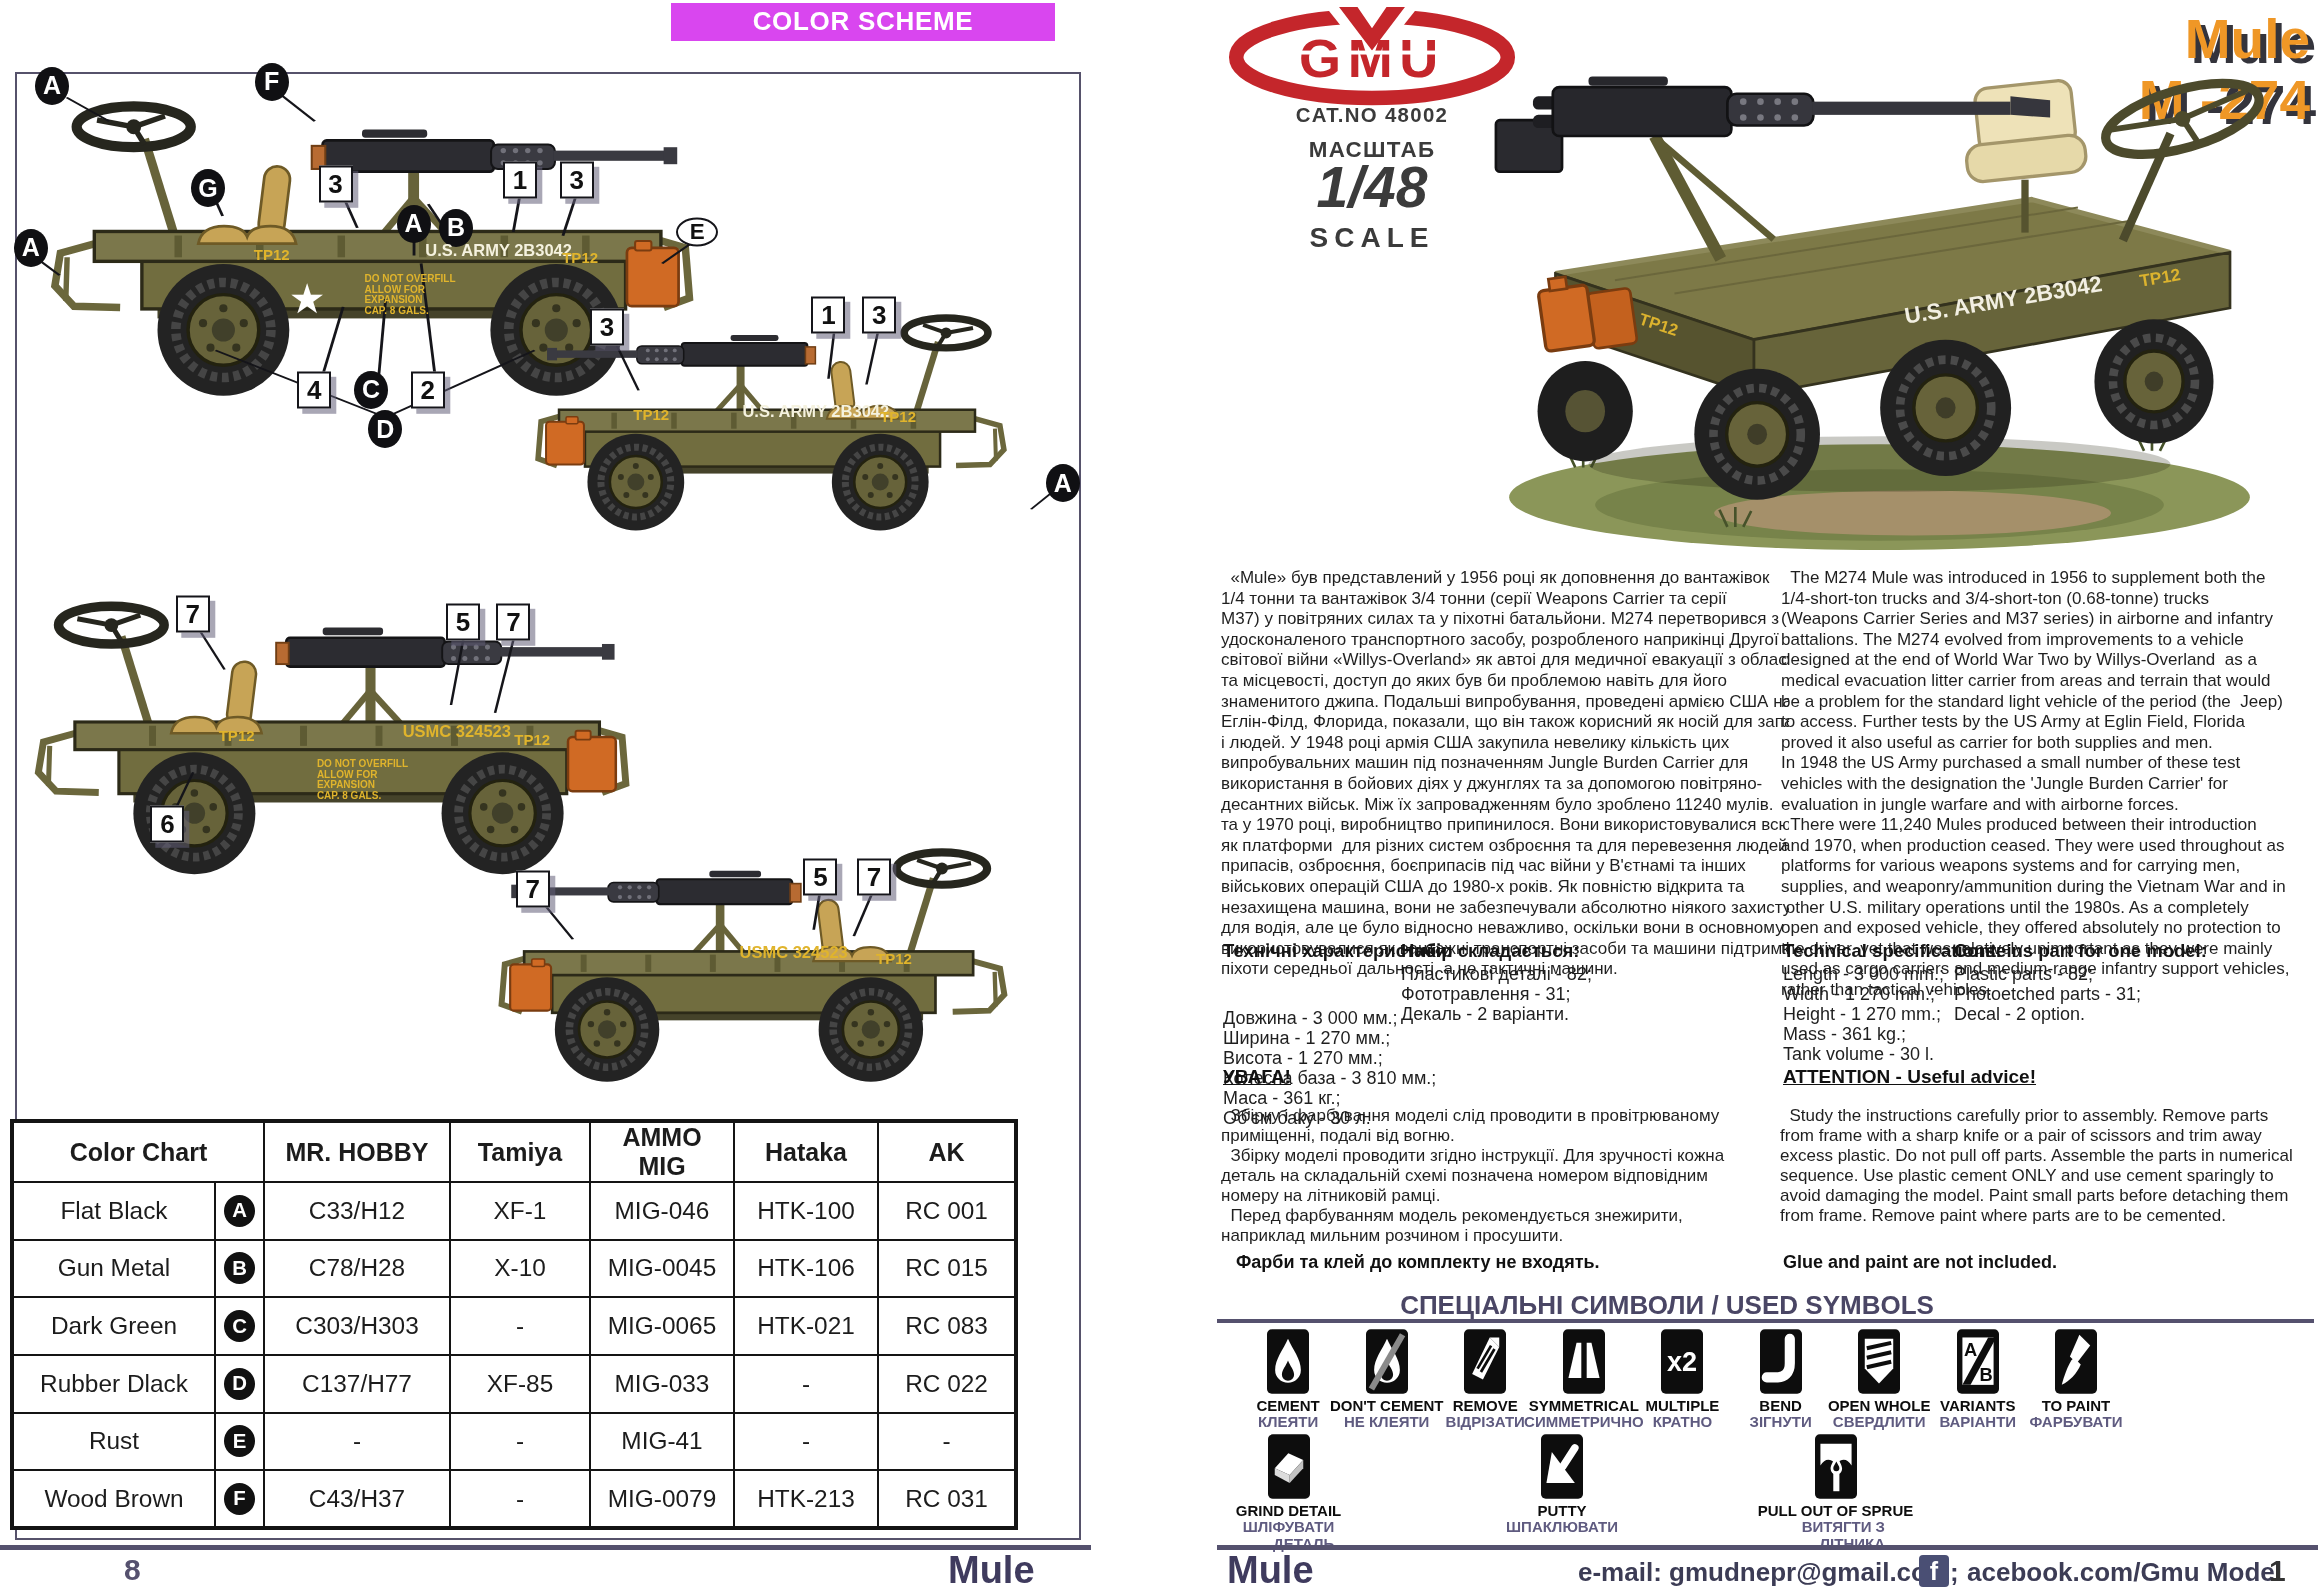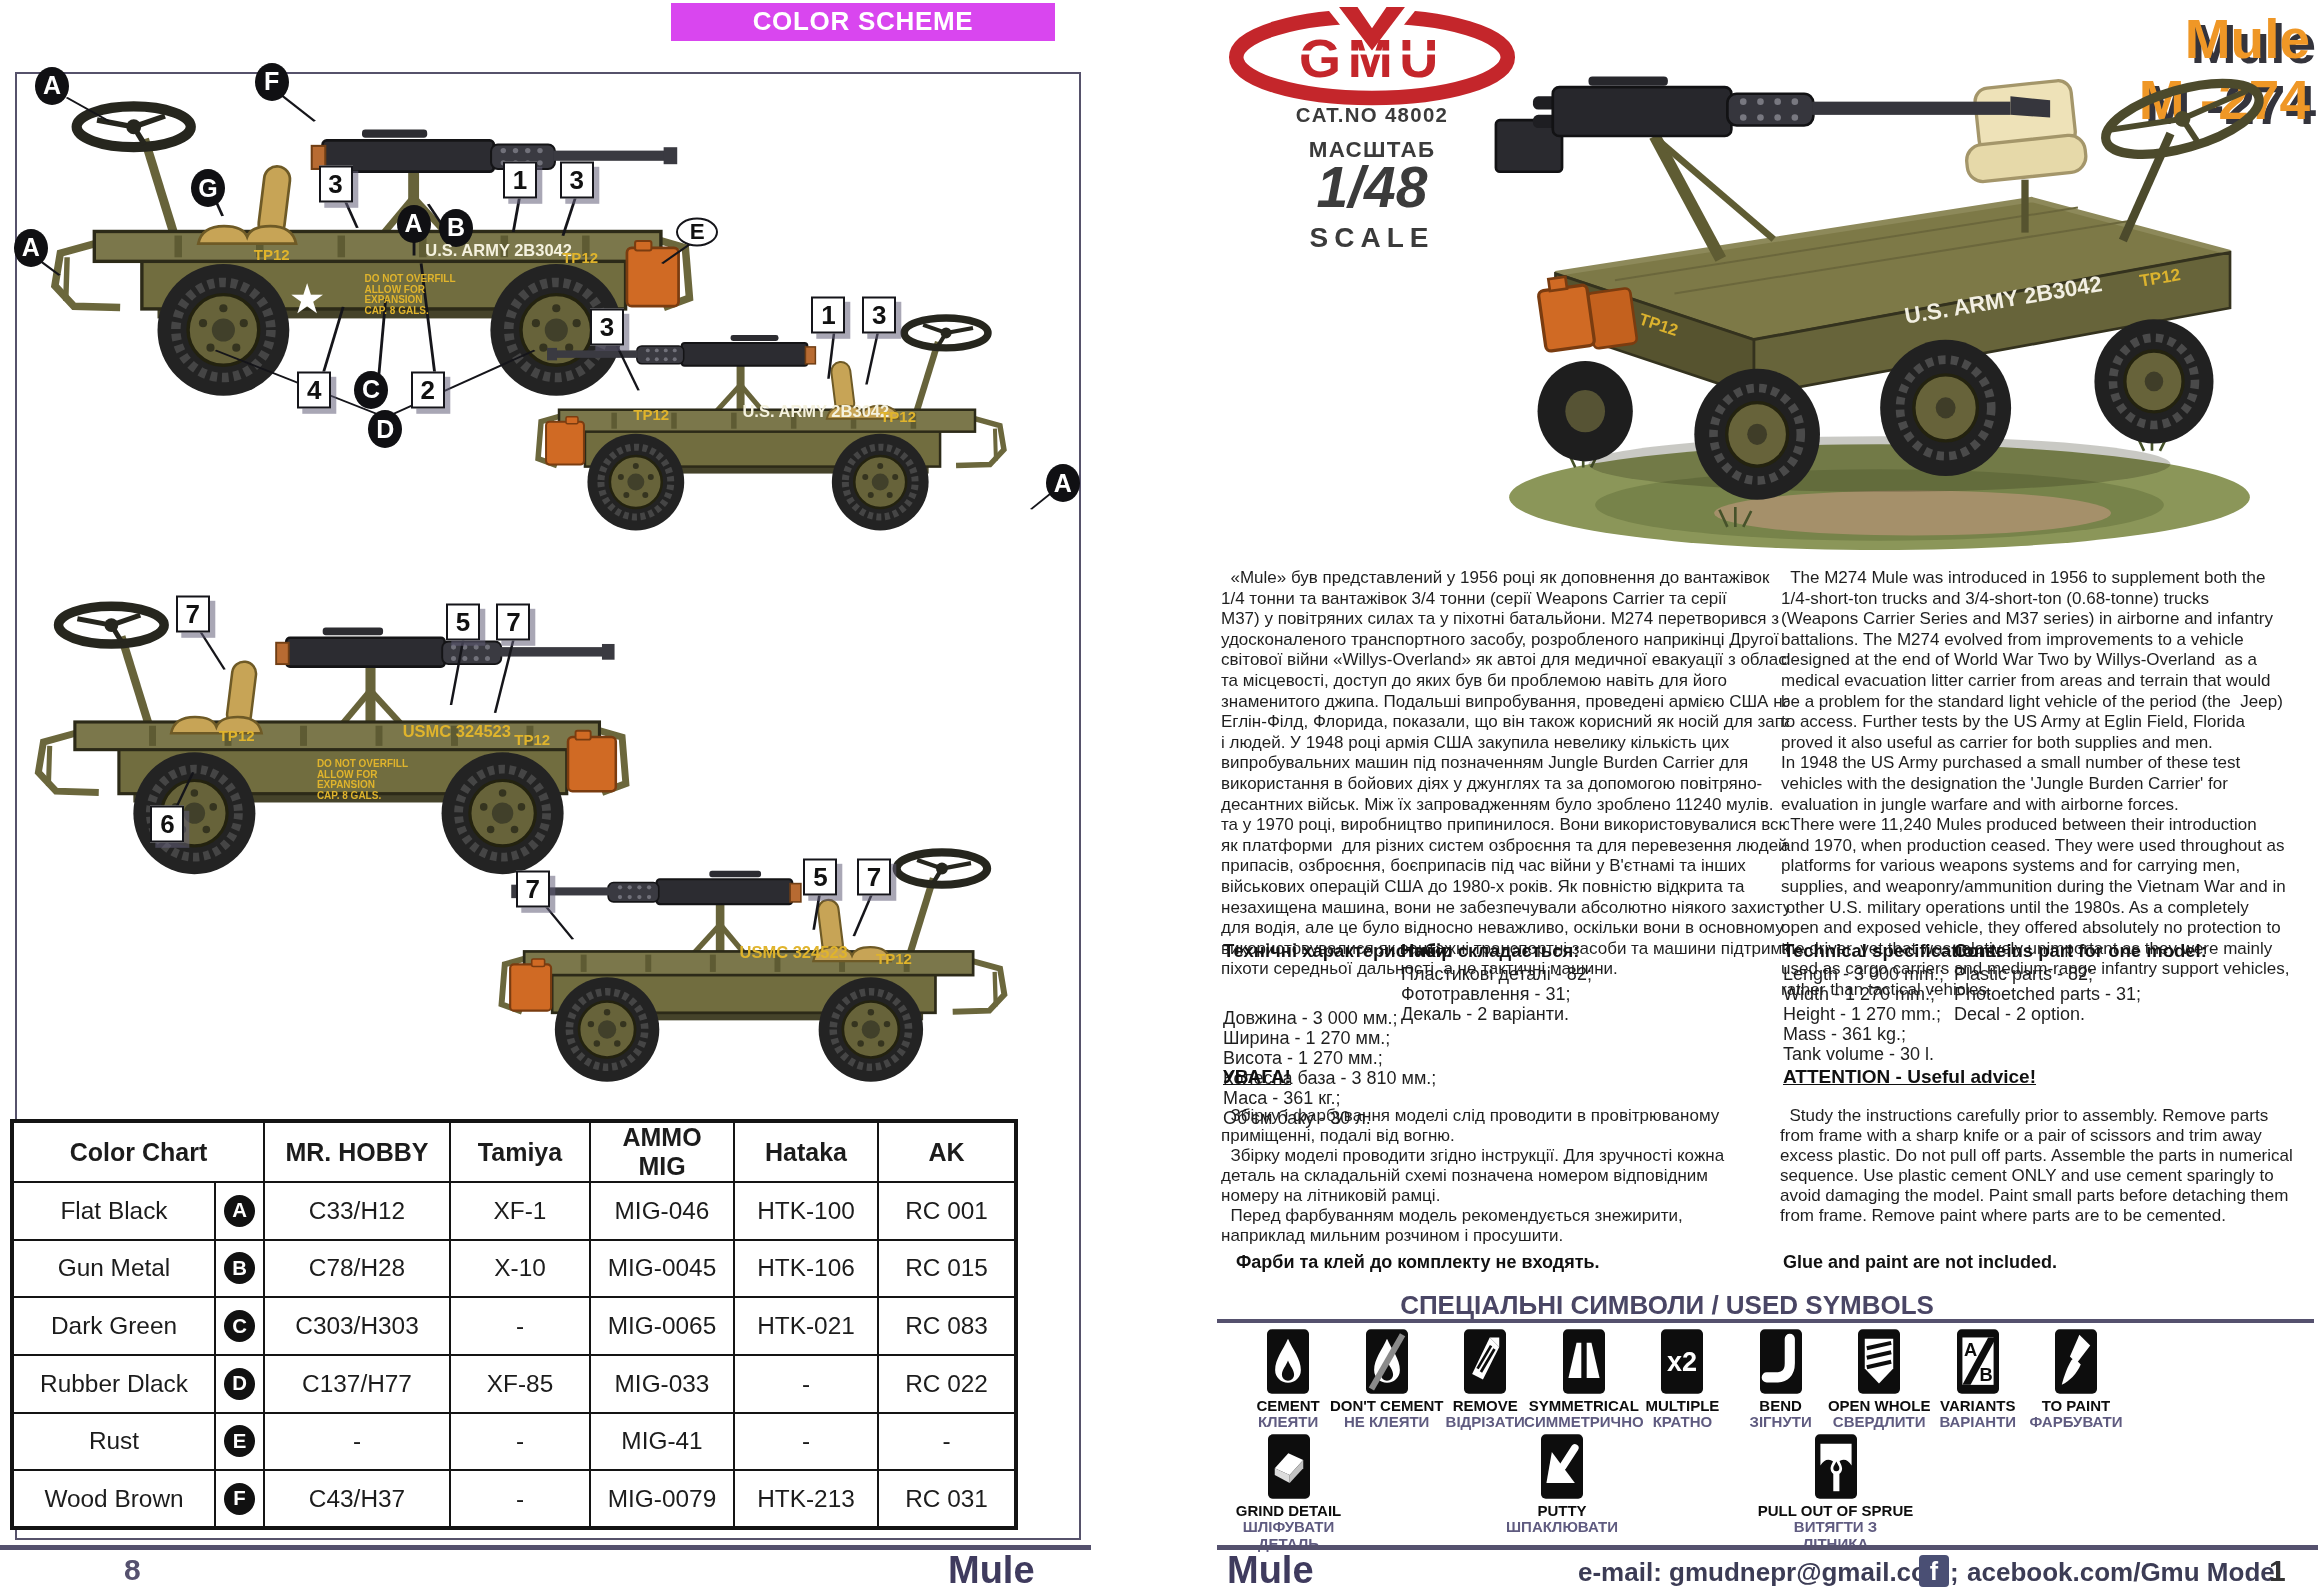--- a/index.html
+++ b/index.html
@@ -61,21 +61,21 @@
   .spec-title{font-weight:bold;font-size:18.5px;color:#151515;white-space:nowrap;}
   .spec-lines{white-space:pre;font-size:18px;line-height:20px;color:#1f1f1f;}
   .attn{font-weight:bold;font-size:19px;color:#111;text-decoration:underline;white-space:nowrap;}
   .notinc{font-weight:bold;font-size:18px;color:#111;white-space:nowrap;}
   .sym-title{position:absolute;left:1219px;top:1290px;width:896px;text-align:center;
              font-weight:bold;font-size:26px;color:#4a4665;}
   .sym-row{position:absolute;display:flex;justify-content:space-between;}
   .sym-cell{display:flex;flex-direction:column;align-items:center;width:99px;}
   .sym-cell svg{width:42px;height:65px;}
   .cap-en{margin-top:3.3px;font-weight:bold;font-size:15px;color:#0d0d0d;white-space:nowrap;text-align:center;}
-  .cap-uk{font-weight:bold;font-size:15px;color:#5f5b80;white-space:pre-line;text-align:center;line-height:16.5px;}
+  .cap-uk{font-weight:bold;font-size:15px;color:#5f5b80;white-space:pre-line;text-align:right;line-height:16.5px;}
   .fb-ico{position:absolute;left:1919px;top:1555px;width:30px;height:32px;background:#4a4f74;border-radius:4px;
           color:#fff;font-weight:bold;font-size:25px;display:flex;align-items:center;justify-content:center;}
   .foot-txt{position:absolute;font-weight:bold;font-size:26px;color:#3c3c55;white-space:nowrap;}
 </style>
 </head>
 <body>
 
 <div class="canvas">
 
   <svg width="0" height="0" style="position:absolute" aria-hidden="true">

